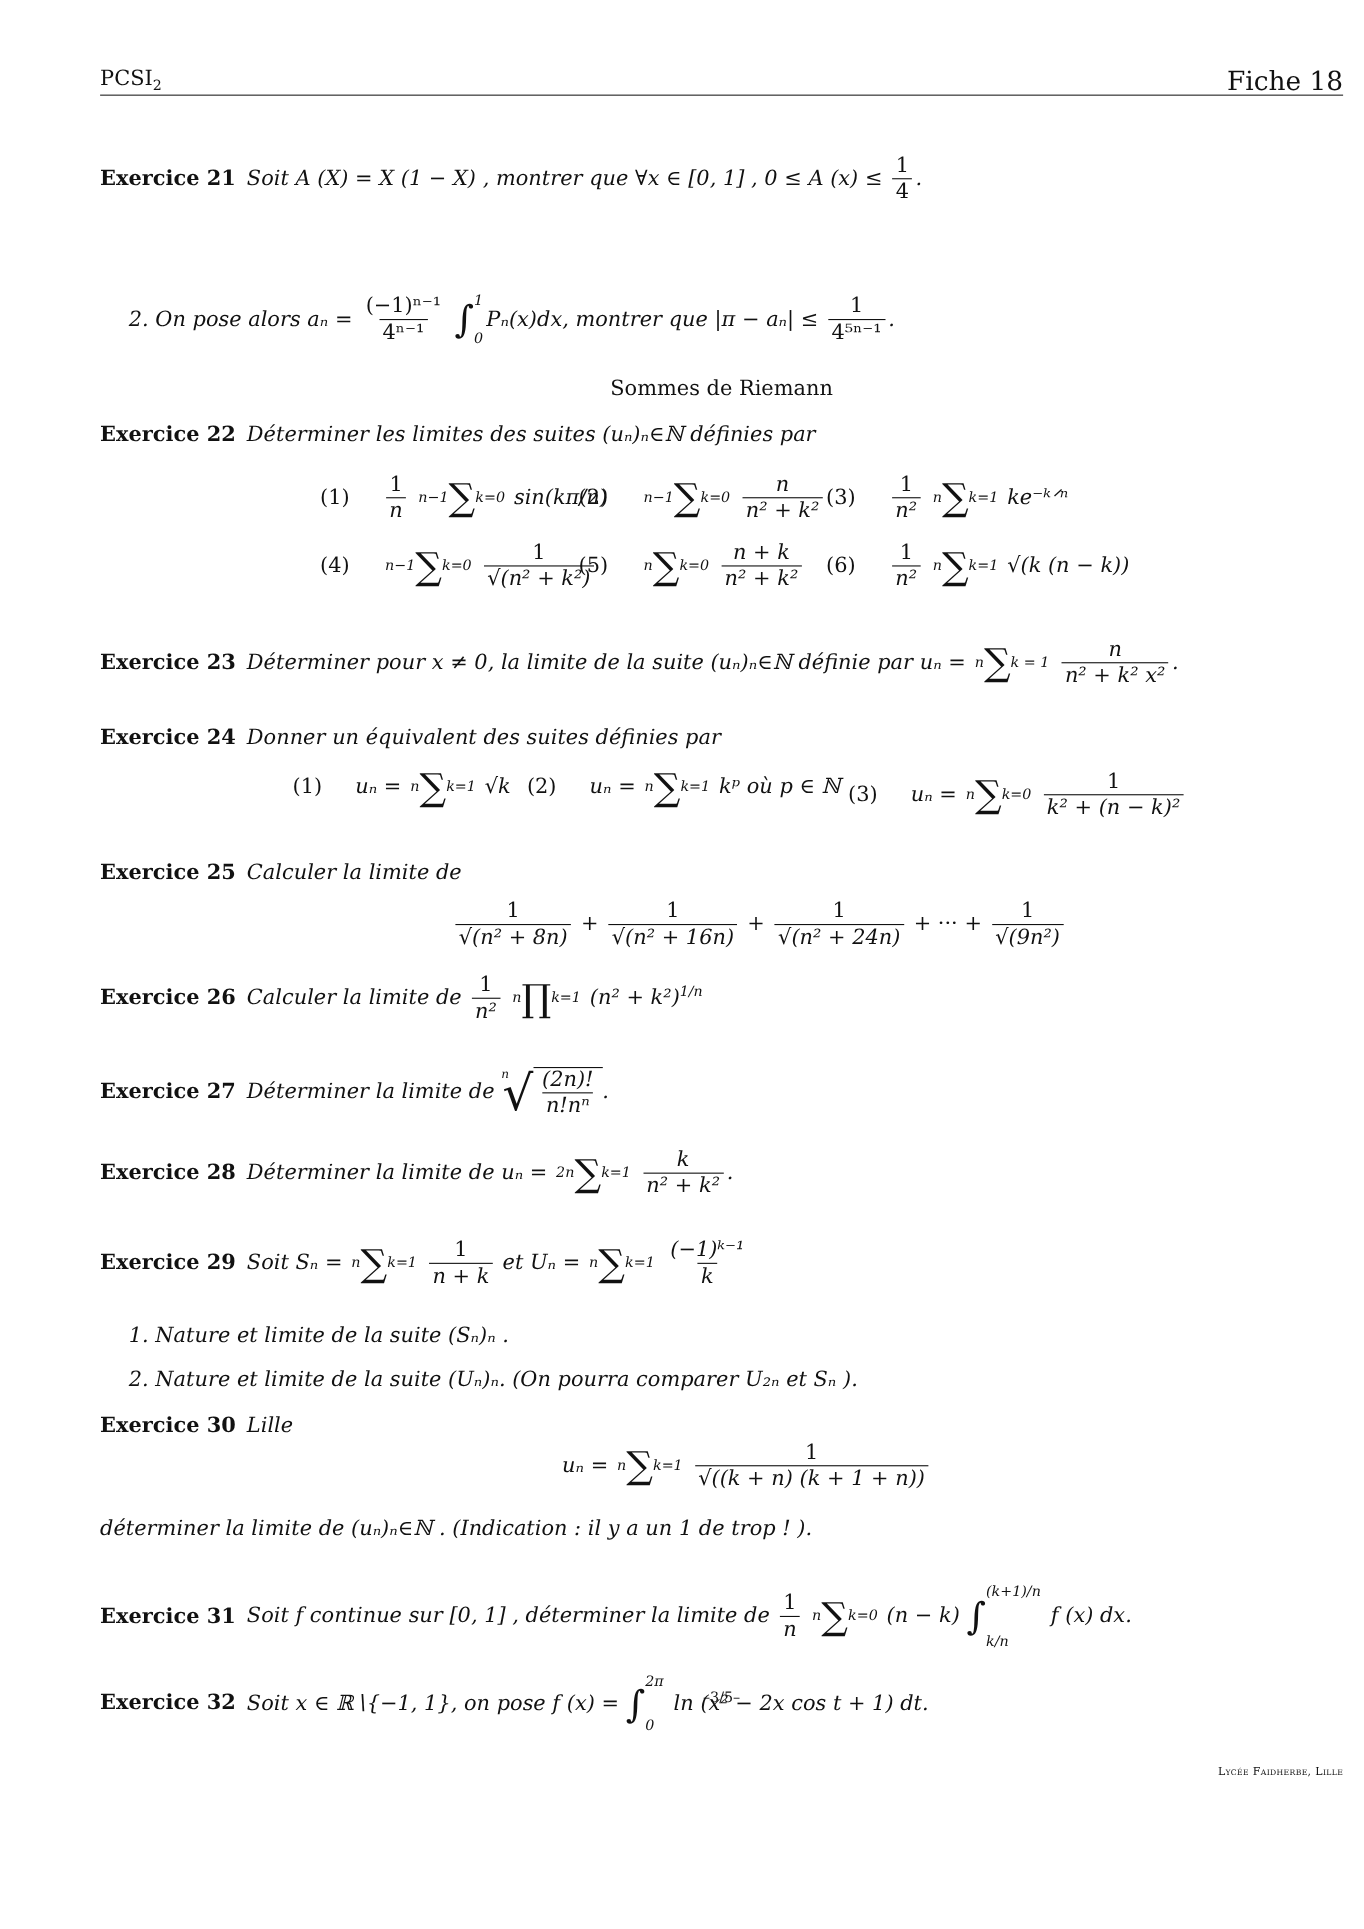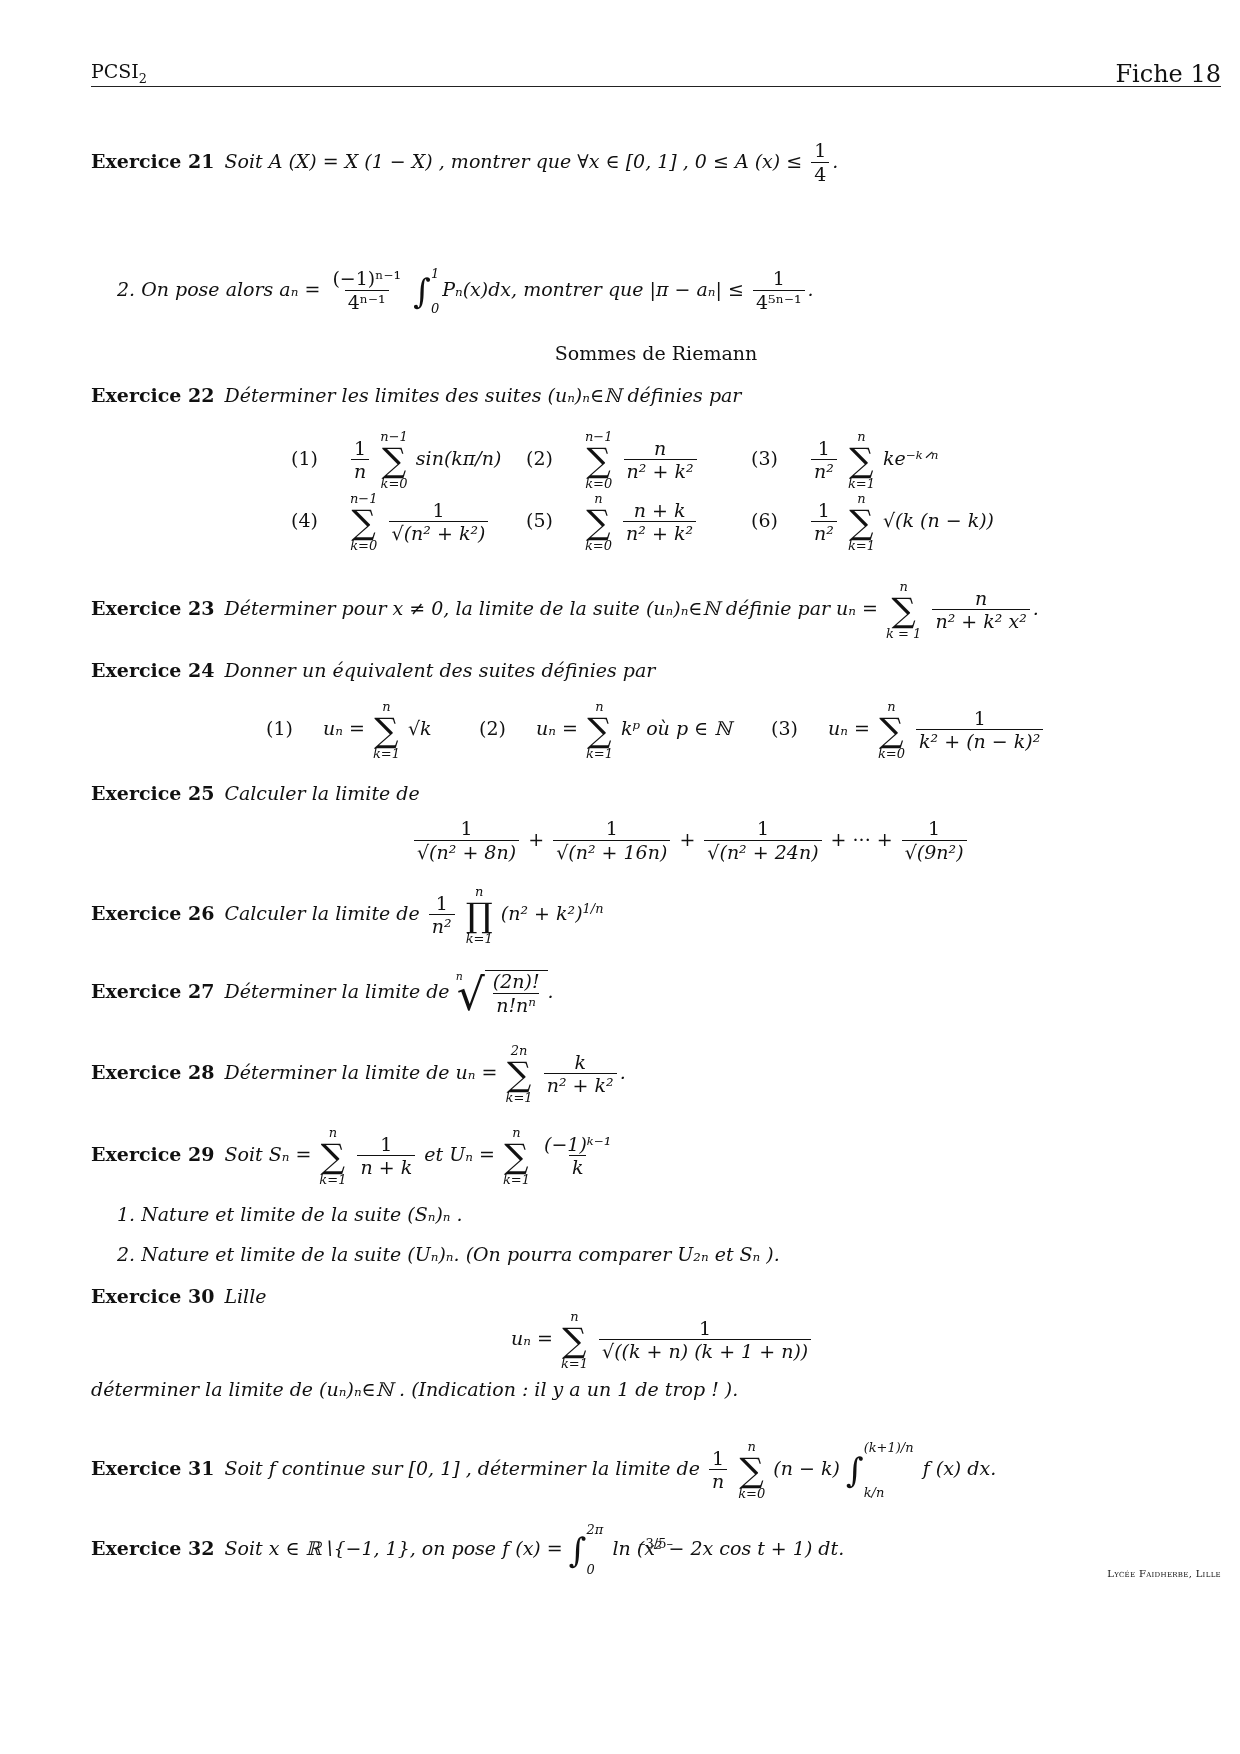--- a/index.html
+++ b/index.html
@@ -20,37 +20,37 @@
   .blk { position: absolute; left: 0; white-space: nowrap; }
   .exlabel { font-weight: bold; font-style: normal; margin-right: 10px; }
   .it { font-style: italic; }
   .rm { font-style: normal; }
   .math { font-style: italic; }
   
   .frac { display: inline-flex; flex-direction: column; align-items: center; vertical-align: middle; margin: 0 3px; font-style: italic; }
   .frac .num { padding: 0 3px; line-height: 1.15; }
   .frac .den { padding: 0 3px; border-top: 1.3px solid #111; line-height: 1.2; }
   
-  .bigop { display: inline-flex; flex-direction: column; align-items: center; vertical-align: middle; margin: 0 2px; }
+  .bigop { display: inline-flex; align-items: center; vertical-align: middle; margin: 0 2px; }
   .bigop .up, .bigop .lo { font-size: 13px; font-style: italic; line-height: 1.1; }
   .bigop .sym { font-size: 34px; line-height: 0.95; font-style: normal; }
   .int { font-size: 34px; font-style: italic; vertical-align: middle; }
   .intlim { display: inline-flex; flex-direction: column; justify-content: space-between; vertical-align: middle; height: 50px; font-size: 13px; font-style: italic; margin-right: 3px; }
   
   .sqrt { display: inline-flex; align-items: flex-end; vertical-align: middle; font-style: italic; }
   .sqrt .rad { font-style: normal; font-size: 1.15em; line-height: 1; }
   .sqrt .arg { border-top: 1.3px solid #111; padding: 0 2px; line-height: 1.2; }
   .sqrt .idx { font-size: 11px; align-self: flex-start; margin-right: -6px; }
   .lst { position: absolute; left: 26px; white-space: nowrap; font-style: italic; }
   .grid22 { position: absolute; left: 200px; }
   .cell { position: absolute; white-space: nowrap; }
   .cell .lab { font-style: normal; margin-right: 24px; }
   .section-title { position: absolute; left: 0; width: 1130px; text-align: center; font-style: normal; }
   .footer-page { position: absolute; left: 0; width: 1130px; text-align: center; top: 1536px; font-size: 13px; }
-  .footer-school { position: absolute; right: 0; top: 1568px; font-size: 10px; font-variant: small-caps; letter-spacing: 0.3px; }
+  .footer-school { position: absolute; right: 0; top: 1606px; font-size: 10px; font-variant: small-caps; letter-spacing: 0.3px; }
 </style>
 </head>
 <body>
 
 <div class="page">
 
   <div class="header">
     <span class="left"><span>PCSI</span><sub>2</sub></span>
     <span class="right">Fiche 18</span>
   </div>

